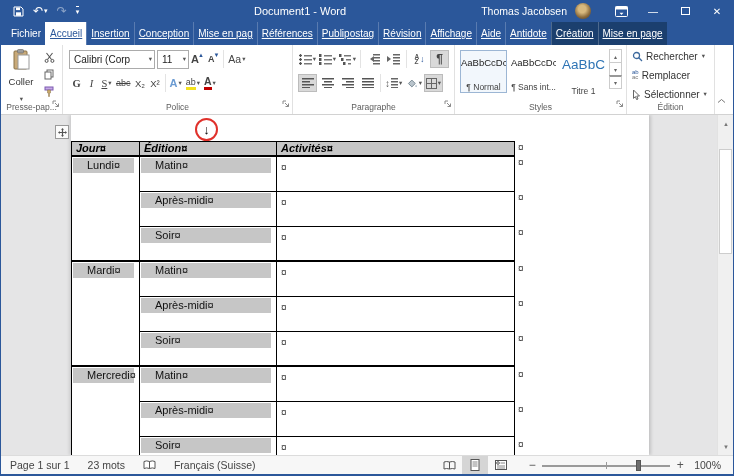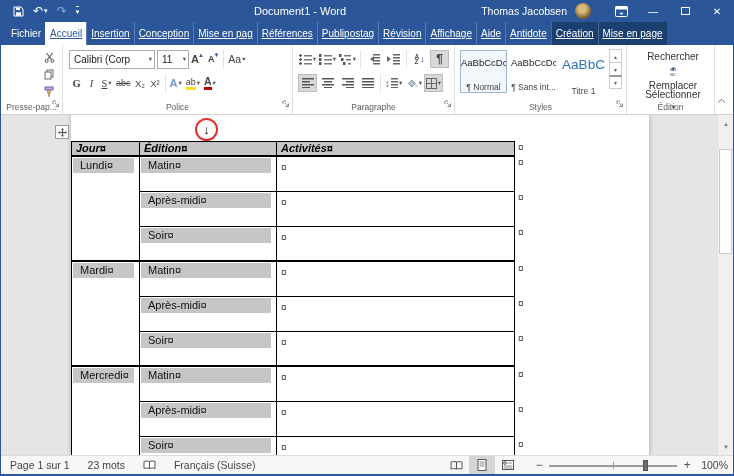--- a/index.html
+++ b/index.html
@@ -139,21 +139,21 @@
   .scard .prev.title1 { font-size:13.5px; color:#2e74b5; }
   .scard .sname { font-size:8.5px; color:#444; margin-top:14px; white-space:nowrap; overflow:hidden; }
   .sscroll { position:absolute; right:4px; top:5px; display:flex; flex-direction:column; }
   .sscroll .sbx { width:13px; height:14px; border:1px solid #ccc; display:flex; align-items:center;
                   justify-content:center; font-size:6px; color:#666; background:#fff; margin-top:-1px; }
   .sbx.more { border-top:2px solid #999; }
 
   
   .g-edit { width:88px; }
   .erow { display:flex; align-items:center; gap:3px; height:16px; margin:3px 0 0 5px;
-          font-size:10px; color:#333; white-space:nowrap;flex-direction:column; }
+          font-size:10px; color:#333; white-space:nowrap; }
   .rep-icon { display:flex; flex-direction:column; font-size:6px; line-height:5px; }
   .rep-icon .t { color:#2b579a; } .rep-icon .b { color:#777; }
   .g-chev { width:14px; border-right:none; }
   .collapse { position:absolute; right:3px; bottom:6px; }
 
   
   .docarea { position:absolute; left:0; top:115px; width:100%; height:340px;
              background:#e5e5e6; overflow:hidden; }
   .page { position:absolute; left:70px; top:0; width:578px; height:340px; background:#fff;
           box-shadow:2px 0 3px rgba(0,0,0,.15), -2px 0 3px rgba(0,0,0,.10); }
@@ -164,21 +164,21 @@
                 border:2.5px solid #e0312b; border-radius:50%; display:flex; align-items:center;
                 justify-content:center; color:#000; font-weight:bold; font-size:13px; background:transparent; }
   .tablewrap { position:absolute; left:70px; top:26px; width:462px; }
   table.doctable { border-collapse:collapse; table-layout:fixed; width:443px; }
   .doctable td { border:1px solid #000; padding:0; vertical-align:top; }
   tr.hdr { height:14px; }
   tr.prow { height:35px; }
   tr.day-start td { border-top:2px solid #000; }
   td.hcell { background:#c6c6c6; font-size:11px; font-weight:bold; font-style:italic;
              line-height:13px; padding-left:4px; white-space:nowrap; }
-  .band { height:15px; background:#c6c6c6; margin:1px 5px 0 1px; padding-left:7px;
+  .band { height:15px; background:#c6c6c6; margin:1px 5px 0 1px; padding-left:14px;
           font-size:11px; line-height:14px; color:#111; white-space:nowrap; }
   td.acell .mark { display:inline-block; padding:1px 0 0 4px; font-size:10px; color:#333; }
   .eor { position:absolute; left:447px; font-size:10px; color:#333; }
 
   
   .vscroll { position:absolute; right:0; top:0; width:16px; height:340px; background:#f0f0f0;
              border-left:1px solid #e2e2e2; }
   .sarrow { position:absolute; left:0; width:16px; height:15px; display:flex; align-items:center;
             justify-content:center; font-size:6px; color:#777; }
   .sarrow.up { top:1px; } .sarrow.down { bottom:1px; }
@@ -193,21 +193,21 @@
   .sright { margin-left:auto; display:flex; align-items:center; }
   .viewbtn { width:26px; height:18px; display:flex; align-items:center; justify-content:center; }
   .viewbtn.active { background:#d5d5d5; }
   .zoomctl { display:flex; align-items:center; margin-left:10px; }
   .zbtn { width:16px; text-align:center; font-size:12px; color:#555; }
   .zslider { position:relative; width:128px; height:18px; margin:0 2px; }
   .ztrack { position:absolute; left:0; top:9px; width:100%; height:1.5px; background:#9a9a9a; }
   .ztick { position:absolute; left:50%; top:6px; width:1px; height:7px; background:#9a9a9a; }
   .zthumb { position:absolute; left:73%; top:4px; width:5px; height:11px; background:#6d6d6d;
             border:1px solid #555; }
-  .zlabel { padding:0 5px 0 6px; color:#444; }
+  .zlabel { padding:0 12px 0 6px; color:#444; }
 </style>
 </head>
 <body>
 
 <div class="window">
 
   <div class="titlebar">
     <div class="qat">
       <span class="tb-btn">
         <svg width="11" height="11" viewBox="0 0 11 11">
@@ -262,20 +262,29 @@
     <div class="tab contextual">Mise en page</div>
     <div class="share">
       
       
     </div>
   </div>
 
   <div class="ribbon">
 
     <div class="rgroup g-clip">
+      <div class="paste-btn">
+        <svg width="19" height="22" viewBox="0 0 19 22">
+            <rect x="2" y="2" width="13" height="18" rx="1" fill="#c9aa79" stroke="#8a7248"></rect>
+            <rect x="5.5" y=".5" width="6" height="3.5" rx="1" fill="#9c9c9c" stroke="#6e6e6e" stroke-width=".7"></rect>
+            <rect x="6" y="6" width="11" height="14" fill="#fff" stroke="#9a9a9a"></rect>
+          </svg>
+        <div class="plabel">Coller</div>
+        <span class="caret">▾</span>
+      </div>
       <div class="clip-mini">
         <span class="rbtn">
           <svg width="11" height="11" viewBox="0 0 11 11">
               <path d="M2.5 1 L7.5 7.5 M8.5 1 L3.5 7.5" stroke="#555" stroke-width="1.1" fill="none"></path>
               <circle cx="2.6" cy="8.9" r="1.5" fill="none" stroke="#555"></circle>
               <circle cx="8.4" cy="8.9" r="1.5" fill="none" stroke="#555"></circle>
             </svg>
         </span>
         <span class="rbtn">
           <svg width="10" height="11" viewBox="0 0 10 11">

